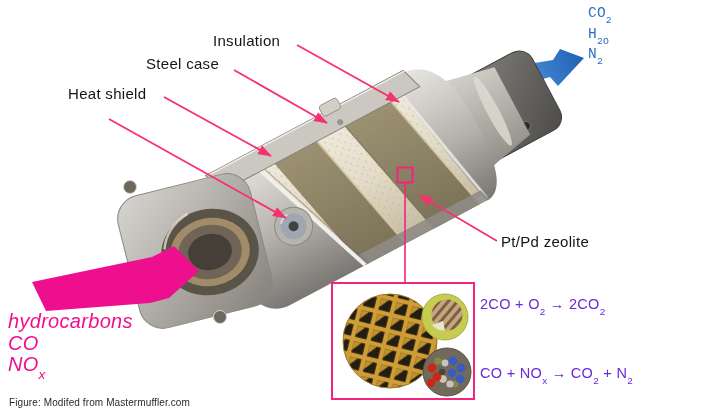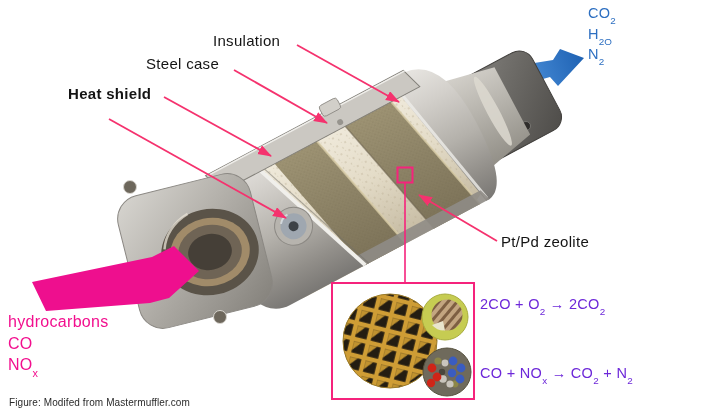--- a/index.html
+++ b/index.html
@@ -6,23 +6,23 @@
   .stage {
     position:relative; width:704px; height:413px; background:#ffffff;
     font-family:"Liberation Sans", sans-serif; overflow:hidden;
   }
   .stage svg.base { position:absolute; left:0; top:0; }
   .lbl {
     position:absolute; font-size:15px; line-height:1.1; color:#141414;
     letter-spacing:.3px; white-space:nowrap;
   }
   .gas-out { position:absolute; left:588px; top:3px; color:#2d6fc1;
-    font-size:14.5px; line-height:20.5px; letter-spacing:.2px; }
+    font-size:14.5px; line-height:20.5px; letter-spacing:.2px;font-family:Liberation Mono, monospace; }
   .gas-in  { position:absolute; left:8px;  top:311px; color:#f20f8e;
-    font-size:16px; line-height:21.5px; letter-spacing:.3px; }
+    font-size:20px; line-height:21.5px; letter-spacing:.3px;font-style:italic; }
   .eq { position:absolute; left:480px; font-size:14.5px; color:#6d28d9;
     letter-spacing:.3px; white-space:nowrap; }
   .caption { position:absolute; left:9px; top:397px; font-size:10px; color:#2b2b2b; letter-spacing:.1px; }
   sub { font-size:.68em; position:relative; top:.22em; line-height:0; }
   .inset {
     position:absolute; left:331px; top:282px; width:140px; height:114px;
     border:2px solid #f5237c; background:#fff;
   }
 </style>
 </head>
@@ -159,21 +159,21 @@
       <line x1="109" y1="119" x2="286" y2="218" marker-end="url(#ah)"></line>
       <line x1="497" y1="241" x2="419" y2="195" marker-end="url(#ah)"></line>
     </g>
 
     <rect x="397.5" y="167.5" width="15" height="15" fill="none" stroke="#f5237c" stroke-width="2"></rect>
     <line x1="405" y1="183" x2="405" y2="283" stroke="#f5237c" stroke-width="1.6"></line>
   </svg>
 
   <div class="lbl" style="left:213px; top:33px;">Insulation</div>
   <div class="lbl" style="left:146px; top:56px;">Steel case</div>
-  <div class="lbl" style="left:68px; top:86px;font-weight:bold;">Heat shield</div>
+  <div class="lbl" style="left:68px; top:86px;">Heat shield</div>
   <div class="lbl" style="left:501px; top:234px;">Pt/Pd zeolite</div>
 
   <div class="gas-out">
     <div>CO<sub>2</sub></div>
     <div>H<sub>2O</sub></div>
     <div>N<sub>2</sub></div>
   </div>
 
   <div class="gas-in">
     <div>hydrocarbons</div>

